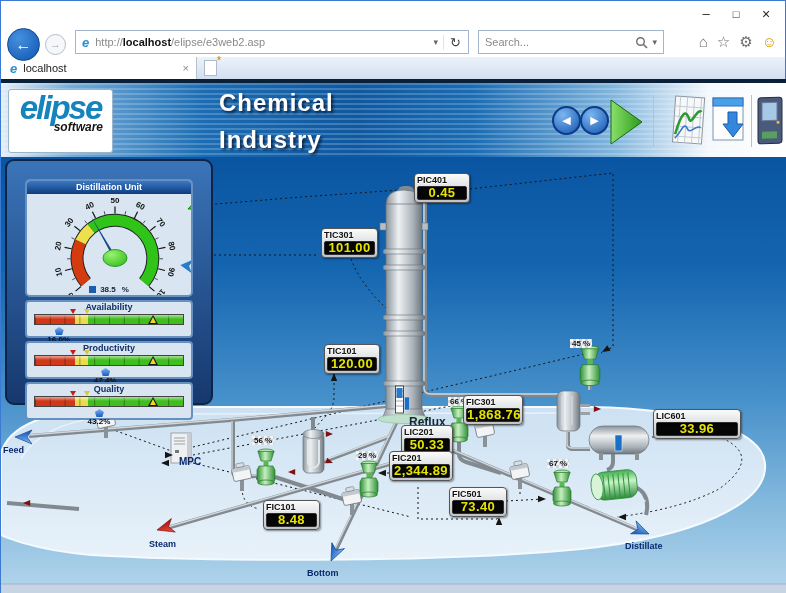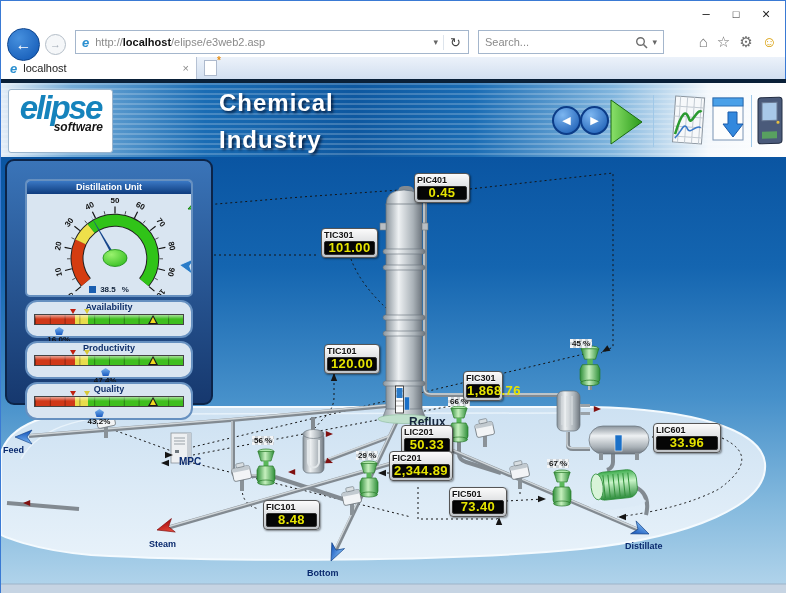--- a/index.html
+++ b/index.html
@@ -49,21 +49,21 @@
   .hsep{position:absolute;top:12px;height:52px;width:1px;background:#a0c8e8}
 
   
   .sidepanel{position:absolute;left:4px;top:158px;width:208px;height:246px;z-index:4;
     background:linear-gradient(180deg,#3a74b8,#16386e);border:2px solid #0c2448;border-radius:9px;padding:18px}
   .gaugebox{height:118px;background:#d9e5f1;border:2px solid #6690c0;border-radius:5px;position:relative;overflow:hidden;margin-bottom:3px}
   .gauge-hd{height:13px;background:linear-gradient(180deg,#3a78c4,#0e3c7e);color:#fff;font-size:9px;font-weight:bold;text-align:center;line-height:13px}
   .gauge-legend{position:absolute;bottom:1px;left:0;right:0;text-align:center;font-size:8px;font-weight:bold;color:#12233a}
   .sq{display:inline-block;width:7px;height:7px;background:#1a5eb0;vertical-align:-1px;margin-right:4px}
   .unit{margin-left:6px}
-  .barbox{height:38px;background:#d9e5f1;border:2px solid #6690c0;border-radius:12px;position:relative;margin-bottom:3px}
+  .barbox{height:38px;background:#d9e5f1;border:2px solid #6690c0;border-radius:4px;position:relative;margin-bottom:3px}
   .bar-title{font-size:9px;font-weight:bold;color:#10306a;text-align:center;line-height:11px}
   .bar-track{position:absolute;left:7px;right:7px;top:12px;height:11px;border:1px solid #444;
     background-image:
       linear-gradient(rgba(255,255,255,.55),rgba(255,255,255,0) 45%),
       linear-gradient(90deg,rgba(0,0,0,.35) 1px,transparent 1px),
       linear-gradient(90deg,#d03818 0,#d03818 27%,#e8dc4c 27%,#e8dc4c 36%,#3fbe1e 36%,#3fbe1e 100%);
     background-size:100% 100%,10% 100%,100% 100%}
   .mark{position:absolute;top:-6px;width:0;height:0;border-left:3.5px solid transparent;border-right:3.5px solid transparent;border-top:5px solid #c02010}
   .mark-r{left:calc(26% - 3px)}.mark-y{left:calc(35% - 3px);border-top-color:#d8c838}
   .alarm{position:absolute;top:0;width:0;height:0;border-left:5px solid transparent;border-right:5px solid transparent;border-bottom:9px solid #1a1a1a}
@@ -401,41 +401,41 @@
         <div class="tag-lcd">0.45</div>
     </div>
     <div class="tag-display" style="left:320px;top:71px;width:57px">
       <div class="tag-plate">TIC301</div>
         <div class="tag-lcd">101.00</div>
     </div>
     <div class="tag-display" style="left:323px;top:187px;width:56px">
       <div class="tag-plate">TIC101</div>
         <div class="tag-lcd">120.00</div>
     </div>
-    <div class="tag-display" style="left:462px;top:214px;width:40px">
+    <div class="tag-display" style="left:462px;top:238px;width:60px">
       <div class="tag-plate">FIC301</div>
         <div class="tag-lcd">1,868.76</div>
     </div>
     <div class="tag-display" style="left:400px;top:268px;width:52px">
       <div class="tag-plate">LIC201</div>
         <div class="tag-lcd">50.33</div>
     </div>
     <div class="tag-display" style="left:388px;top:294px;width:64px">
       <div class="tag-plate">FIC201</div>
         <div class="tag-lcd">2,344.89</div>
     </div>
     <div class="tag-display" style="left:262px;top:343px;width:57px">
       <div class="tag-plate">FIC101</div>
         <div class="tag-lcd">8.48</div>
     </div>
     <div class="tag-display" style="left:448px;top:330px;width:58px">
       <div class="tag-plate">FIC501</div>
         <div class="tag-lcd">73.40</div>
     </div>
-    <div class="tag-display" style="left:652px;top:266px;width:68px">
+    <div class="tag-display" style="left:652px;top:252px;width:88px">
       <div class="tag-plate">LIC601</div>
         <div class="tag-lcd">33.96</div>
     </div>
 
     <span class="pct" style="left:251px;top:279px">56 %</span>
     <span class="pct" style="left:355px;top:294px">29 %</span>
     <span class="pct" style="left:447px;top:240px">66 %</span>
     <span class="pct" style="left:569px;top:182px">45 %</span>
     <span class="pct" style="left:546px;top:302px">67 %</span>
 

